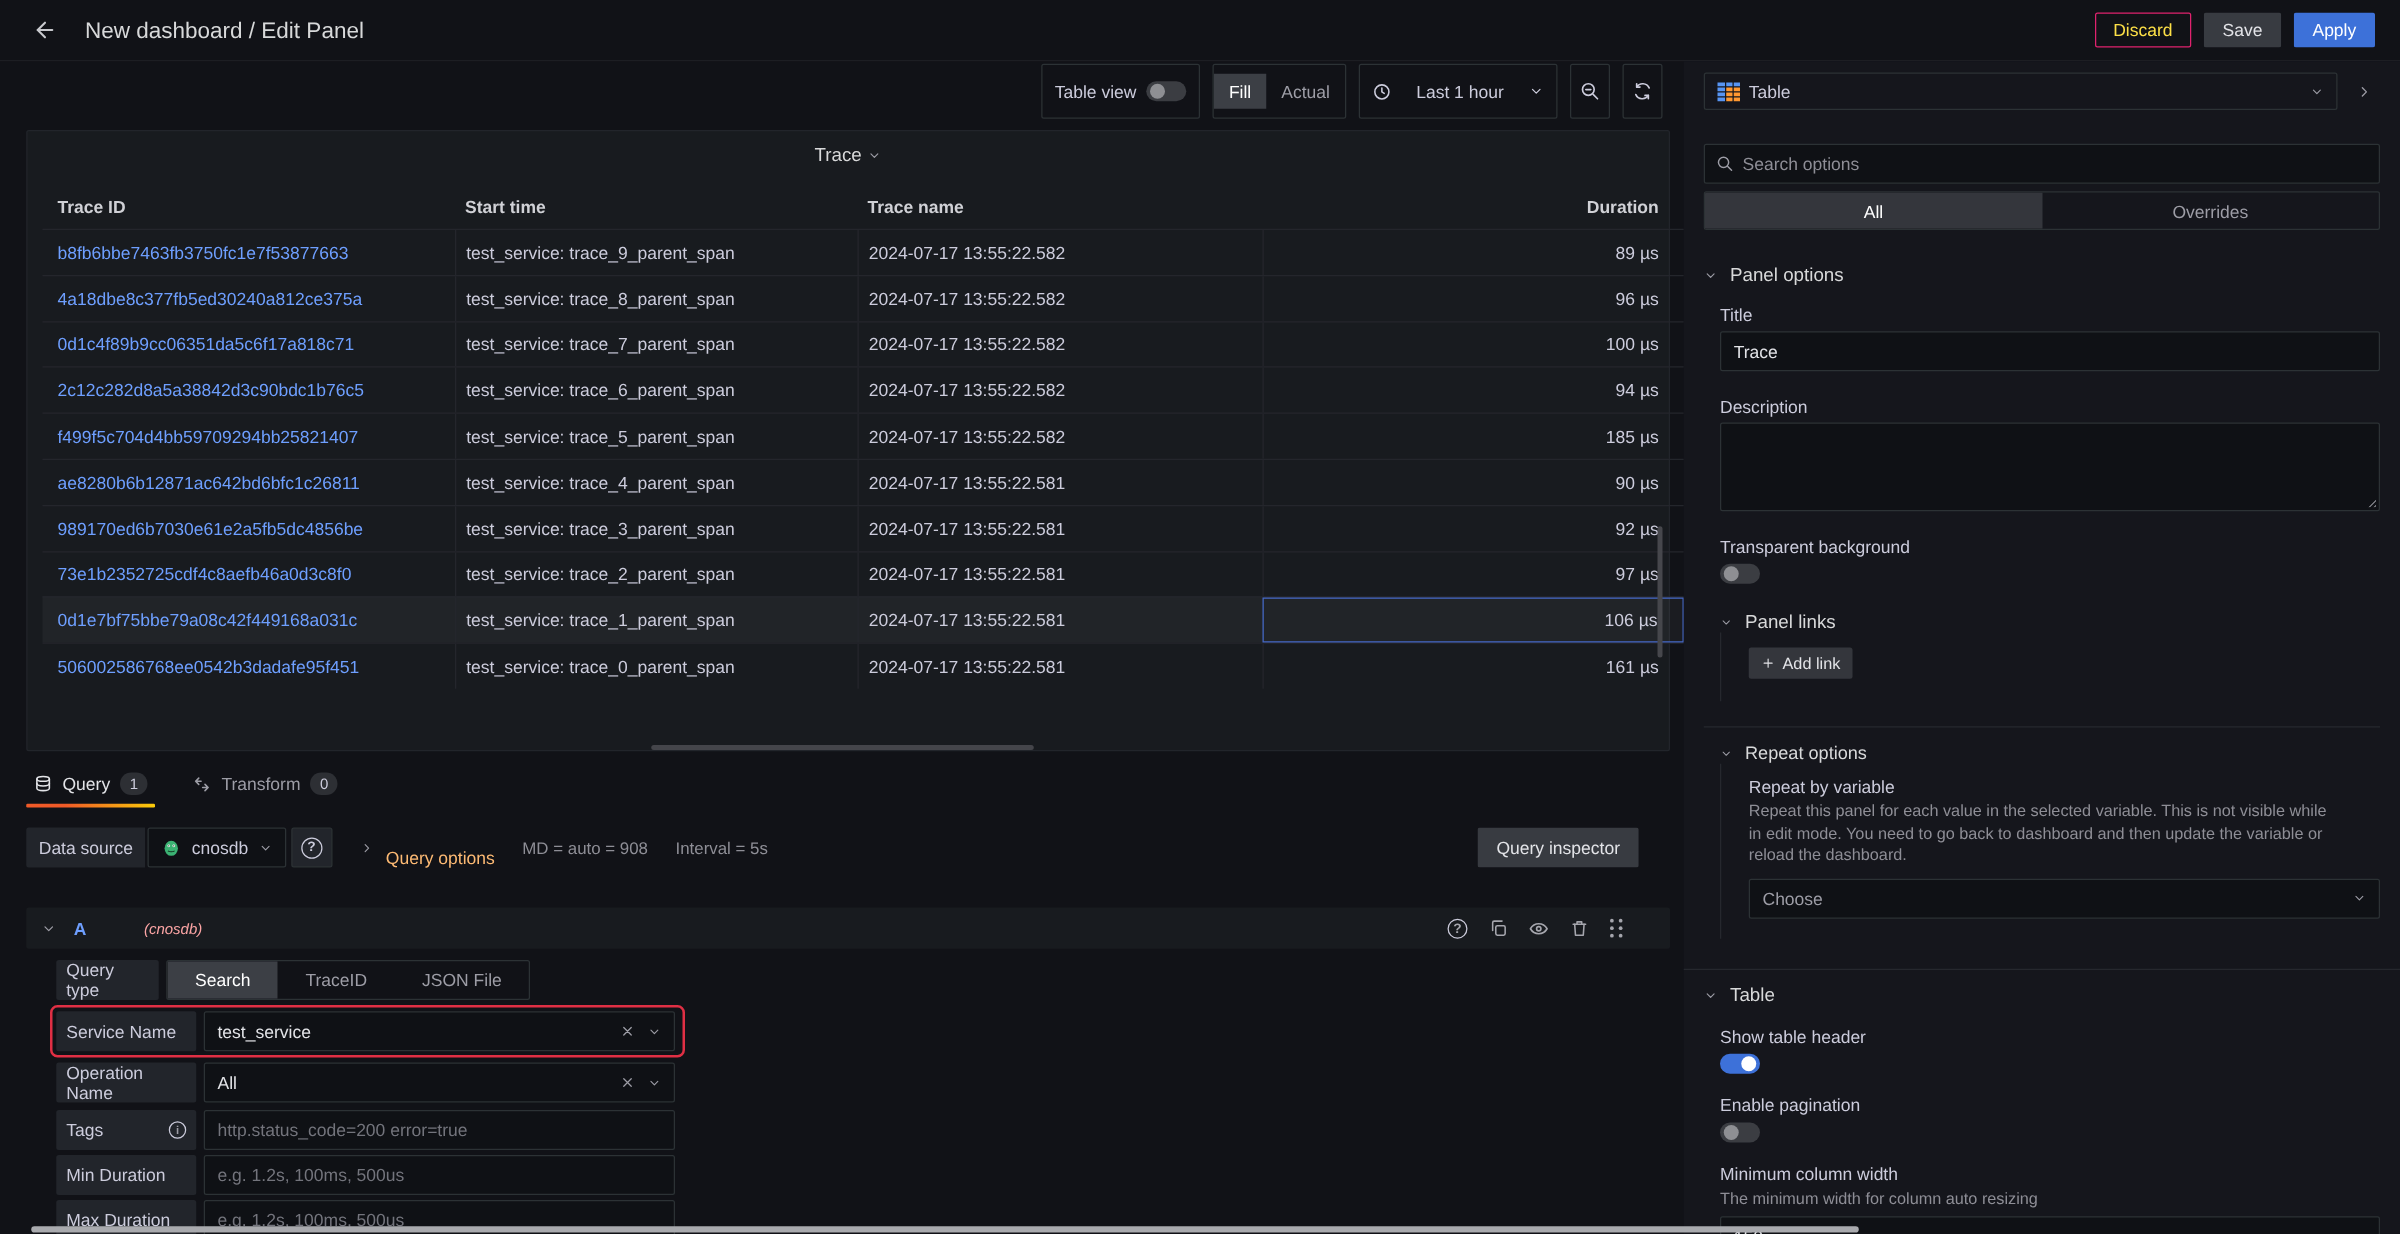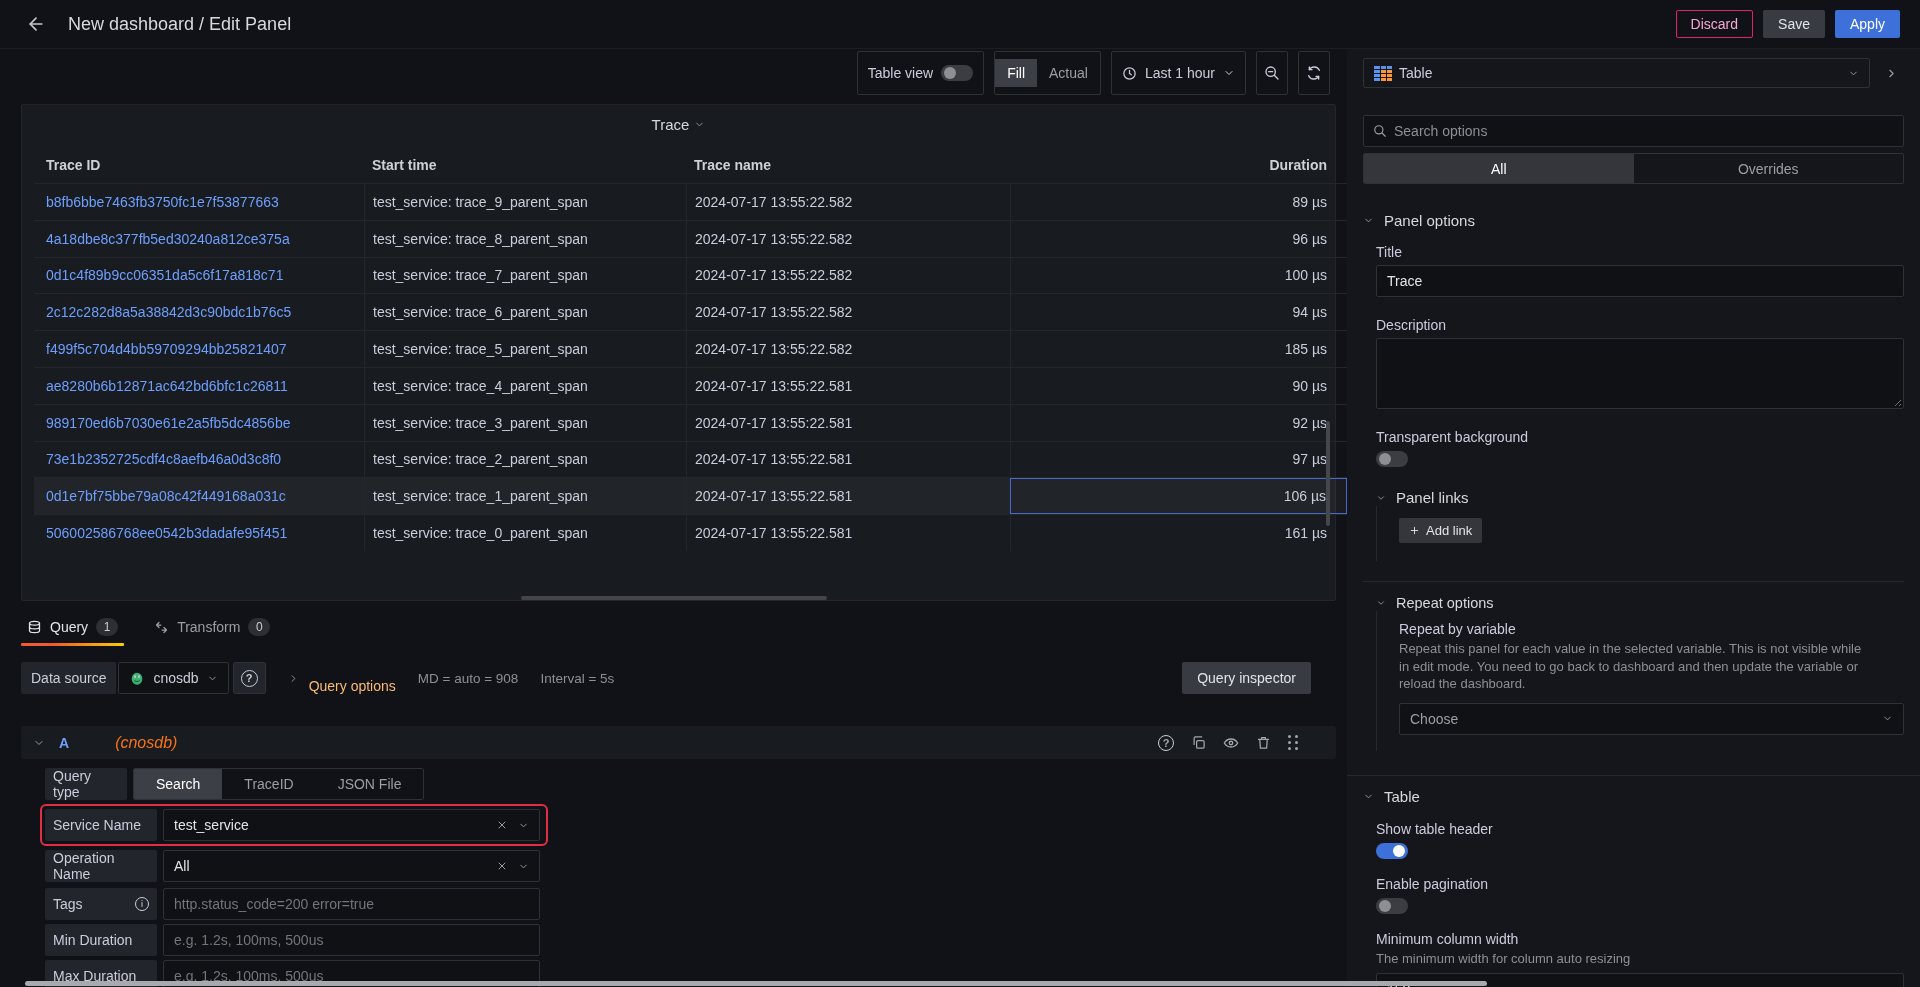--- a/index.html
+++ b/index.html
@@ -10,37 +10,37 @@
 
   
   .topbar { position:absolute; left:0; top:0; width:1920px; height:49px; background:#111217;
     border-bottom:1px solid #1d1e23; display:flex; align-items:center; }
   .back-btn { width:28px; height:28px; margin-left:22px; display:flex; align-items:center; justify-content:center;
     color:#c7c8cd; cursor:pointer; }
   .topbar-title { margin-left:18px; font-size:18px; font-weight:500; color:#d8d9da; }
   .topbar-actions { margin-left:auto; margin-right:20px; display:flex; gap:10px; }
   .btn { height:28px; padding:0 14px; border-radius:2px; font-size:14px; display:flex; align-items:center;
     cursor:pointer; border:1px solid transparent; }
-  .btn-destructive { color:#f9a8d4; border-color:#e0226e; background:transparent; }
+  .btn-destructive { color:#fde047; border-color:#e0226e; background:transparent; }
   .btn-secondary { background:#383b41; color:#e3e4e8; }
   .btn-primary { background:#3d71d9; color:#ffffff; }
 
   
   .left-pane { position:absolute; left:0; top:49px; width:1337px; height:938px; }
 
   
   .viz-toolbar { position:absolute; top:9px; left:0; width:1330px; display:flex; justify-content:flex-end;
     gap:10px; align-items:center; height:30px; }
   .tb-group { height:44px; border:1px solid #2c3235; border-radius:2px; display:flex; align-items:center;
     color:#ccccdc; background:transparent; }
   .tableview-group { padding:0 10px; gap:8px; }
   .seg-group { overflow:hidden; }
   .seg { height:28px; display:flex; align-items:center; padding:0 12px; color:#9d9da6; cursor:pointer; font-size:14px; }
   .seg.active { background:#3c3f45; color:#ffffff; font-weight:500; }
-  .timepicker { padding:0 10px; gap:8px; cursor:pointer; }
+  .timepicker { padding:0 10px; gap:20px; cursor:pointer; }
   .icon-btn { width:32px; justify-content:center; cursor:pointer; }
 
   
   .switch { width:32px; height:16px; border-radius:8px; background:#3b3d42; position:relative; cursor:pointer; flex:0 0 auto; }
   .switch .knob { position:absolute; top:2px; left:3px; width:12px; height:12px; border-radius:50%; background:#8e8f93; }
   .switch.on { background:#3d71d9; }
   .switch.on .knob { left:17px; background:#ffffff; }
 
   
   .panel { position:absolute; left:21px; top:55px; width:1315px; height:497px; background:#181b1f;
@@ -85,21 +85,21 @@
   .qo-collapse { display:flex; align-items:center; gap:10px; margin-left:22px; cursor:pointer; }
   .qo-label { color:#fdba74; font-weight:400;margin-top:16px; }
   .dim { color:#8e8e96; }
   .ds-meta { margin-left:22px; font-size:13.5px; }
   .qi-btn { margin-left:auto; }
 
   
   .editor { position:absolute; left:21px; top:677px; width:1315px; height:261px; }
   .editor-head { height:33px; background:#181b1f; border-radius:2px; display:flex; align-items:center; padding:0 12px; }
   .refid { color:#6e9fff; font-weight:700; margin-left:14px; }
-  .ds-hint { color:#f97316; font-style:italic; margin-left:46px; font-size:16px; }
+  .ds-hint { color:#fca5a5; font-style:italic; margin-left:46px; font-size:12px; }
   .head-icons { margin-left:auto; display:flex; gap:17px; color:#a5a6ad; align-items:center; padding-right:26px; }
   .head-icons > div { cursor:pointer; }
   .grip { width:10px; height:16px; display:grid; grid-template-columns:1fr 1fr; grid-gap:3px; align-items:center; }
   .grip i { width:3px; height:3px; border-radius:50%; background:#a5a6ad; }
   .editor-body { padding-left:24px; }
   .f-row { display:flex; height:32px; margin-top:4px; }
   .f-label { width:112px; background:#22252b; display:flex; align-items:center; padding:0 8px; border-radius:2px;
     color:#ccccdc; flex:0 0 auto; }
   .f-label .info { margin-left:auto; color:#9d9da6; }
   .f-input { width:377px; margin-left:6px; border:1px solid #2c3235; background:#0f1115; border-radius:2px;

